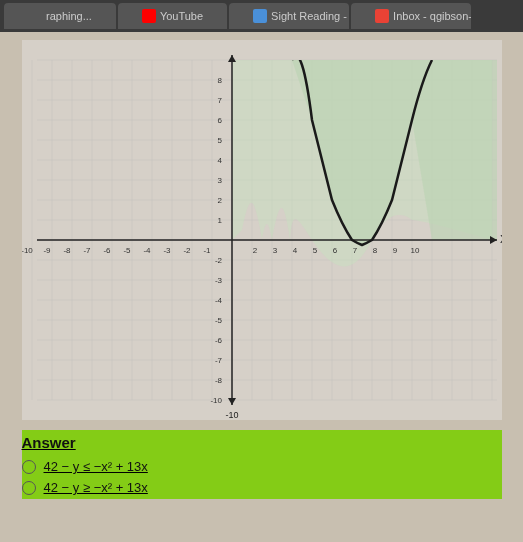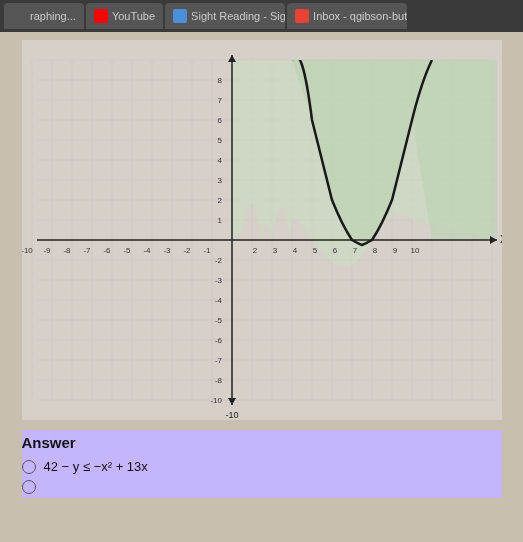--- a/index.html
+++ b/index.html
@@ -18,21 +18,21 @@
       background: #3a3a3a;
       height: 32px;
       padding: 0 4px;
       gap: 2px;
       overflow: hidden;
     }
     .tab {
       display: flex;
       align-items: center;
       height: 26px;
-      padding: 0 8px;
+      padding: 0 24px;
       border-radius: 4px 4px 0 0;
       font-size: 11px;
       color: #ccc;
       background: #555;
       gap: 4px;
       white-space: nowrap;
       max-width: 120px;
       overflow: hidden;
     }
     .tab-icon {
@@ -66,22 +66,23 @@
     }
 
     .graph-canvas {
       width: 100%;
       height: 100%;
     }
 
     
     .answer-section {
       width: 480px;
-      background: #c4b5fd;
+      background: #84cc16;
       padding: 4px 0;
+      text-decoration: underline;
     }
 
     .answer-label {
       font-size: 15px;
       font-weight: bold;
       color: #111;
       margin-bottom: 8px;
     }
 
     .options-grid {
@@ -301,17 +302,18 @@
 
   <div class="answer-section">
     <div class="answer-label">Answer</div>
     <div class="options-grid">
       <div class="option-item">
         <div class="radio-circle"></div>
         <span class="option-text">42 − y ≤ −x² + 13x</span>
       </div>
       <div class="option-item">
         <div class="radio-circle"></div>
+        <span class="option-text">42 − y ≥ −x² + 13x</span>
       </div>
     </div>
   </div>
 
 </div>
 
 </body></html>

